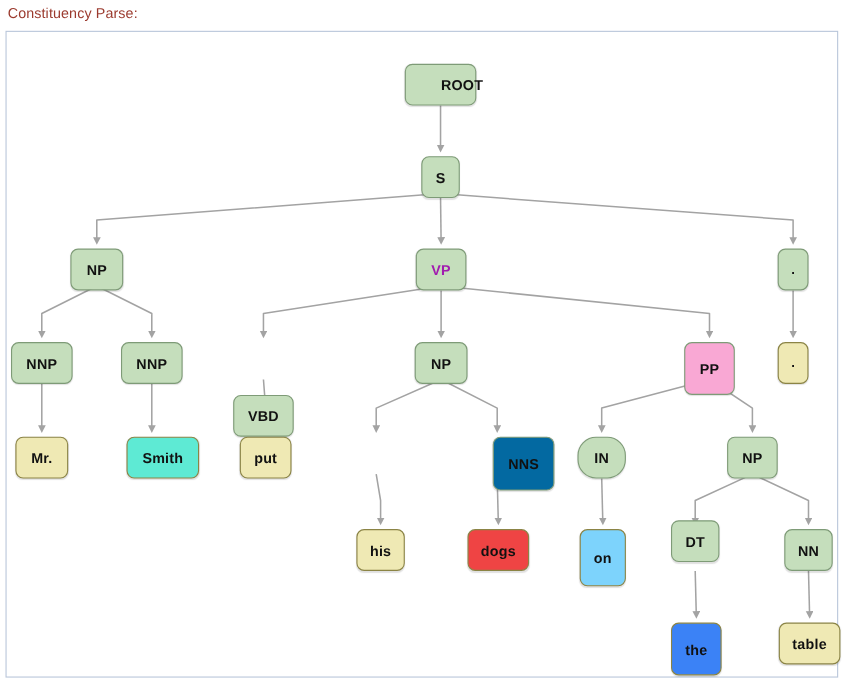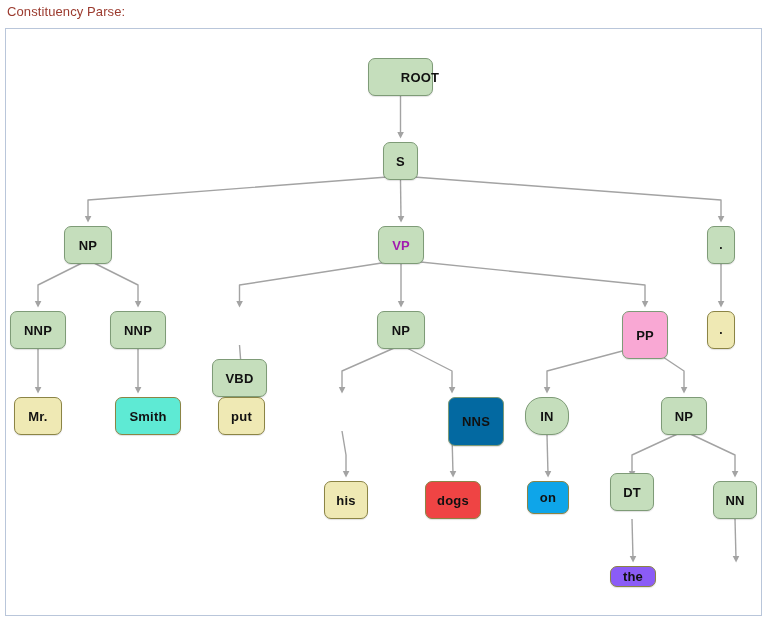--- a/index.html
+++ b/index.html
@@ -164,26 +164,29 @@
       </div>
       <div class="node phrase" style="left: 655px; top: 368px; width: 46px; height: 38px; background: rgb(197, 222, 188); border-color: rgb(126, 155, 119); color: rgb(17, 17, 17);">
         <span>NP</span>
       </div>
       <div class="node word" style="left: 318px; top: 452px; width: 44px; height: 38px; background: rgb(239, 233, 180); border-color: rgb(139, 132, 69); color: rgb(17, 17, 17);">
         <span>his</span>
       </div>
       <div class="node word" style="left: 419px; top: 452px; width: 56px; height: 38px; background: #ef4444; border-color: rgb(139, 132, 69); color: rgb(17, 17, 17);">
         <span>dogs</span>
       </div>
-      <div class="node word" style="left: 521px; top: 452px; width: 42px; height: 33px; background: #0ea5e9; border-color: rgb(139, 132, 69); color: rgb(17, 17, 17);">
+      <div class="node word" style="left: 521px; top: 452px; width: 42px; height: 52px; background: #7dd3fc; border-color: rgb(139, 132, 69); color: rgb(17, 17, 17);">
         <span>on</span>
       </div>
       <div class="node phrase" style="left: 604px; top: 444px; width: 44px; height: 38px; background: rgb(197, 222, 188); border-color: rgb(126, 155, 119); color: rgb(17, 17, 17);">
         <span>DT</span>
       </div>
       <div class="node phrase" style="left: 707px; top: 452px; width: 44px; height: 38px; background: rgb(197, 222, 188); border-color: rgb(126, 155, 119); color: rgb(17, 17, 17);">
         <span>NN</span>
       </div>
-      <div class="node word" style="left: 604px; top: 537px; width: 46px; height: 21px; background: #8b5cf6; border-color: rgb(139, 132, 69); color: rgb(17, 17, 17);">
+      <div class="node word" style="left: 604px; top: 537px; width: 46px; height: 48px; background: #3b82f6; border-color: rgb(139, 132, 69); color: rgb(17, 17, 17);">
         <span>the</span>
+      </div>
+      <div class="node word" style="left: 702px; top: 537px; width: 56px; height: 38px; background: rgb(239, 233, 180); border-color: rgb(139, 132, 69); color: rgb(17, 17, 17);">
+        <span>table</span>
       </div>
     </div>
 </div>
 
 </body></html>

